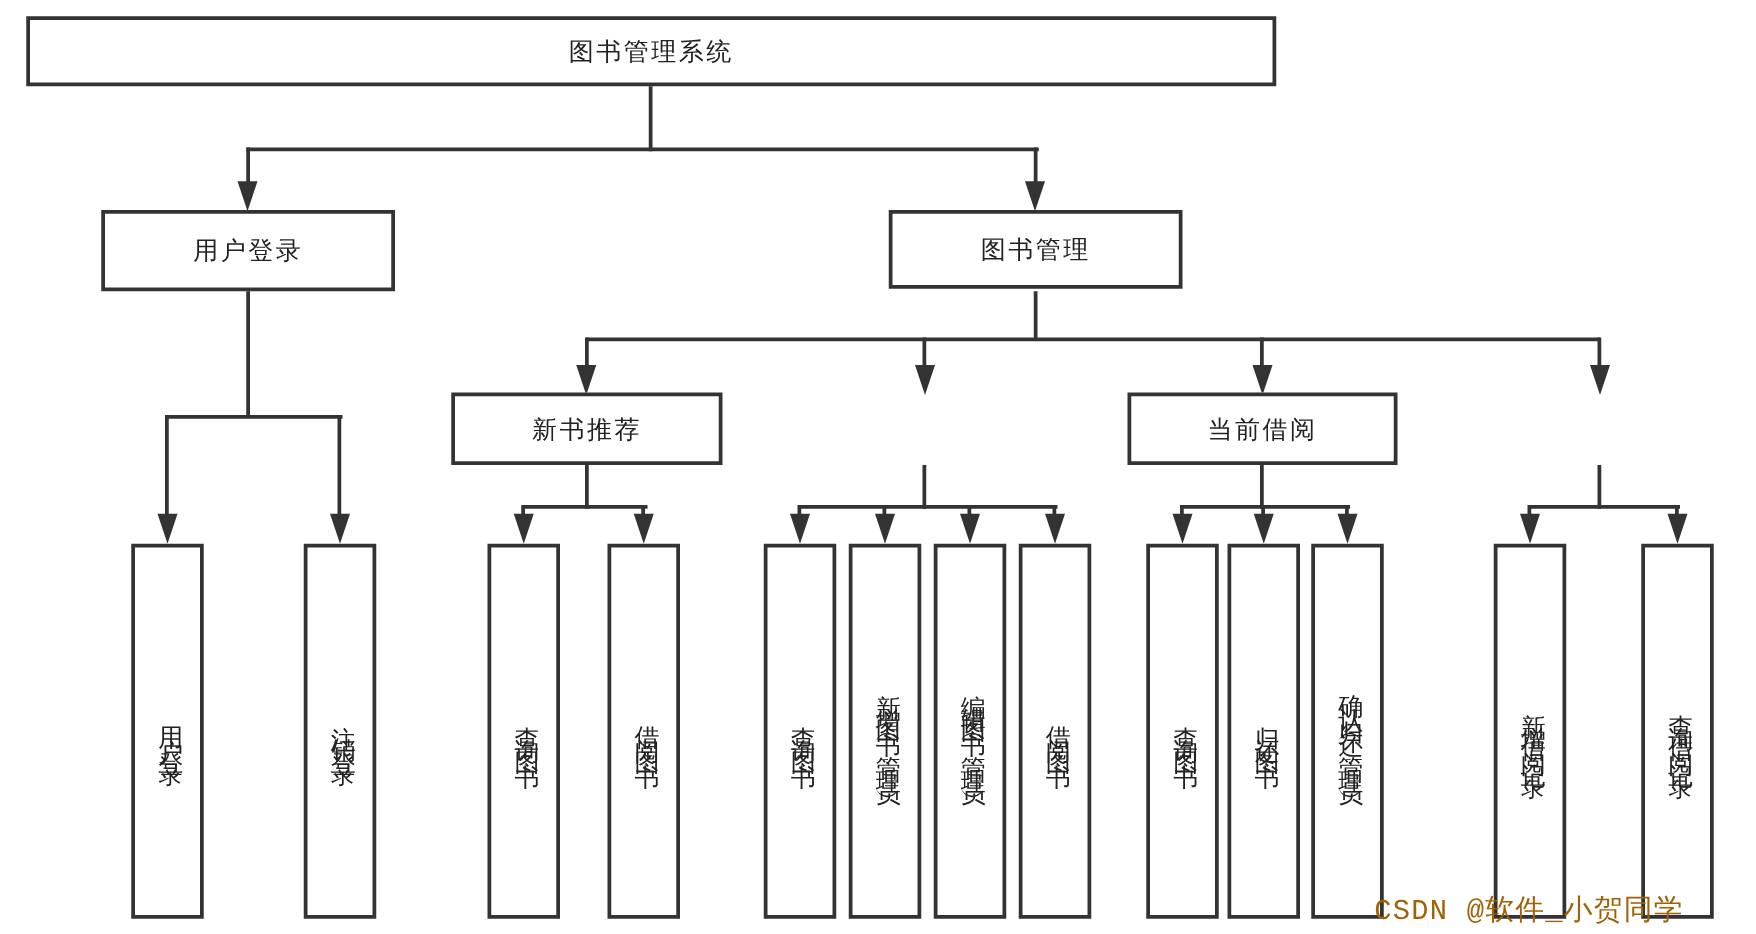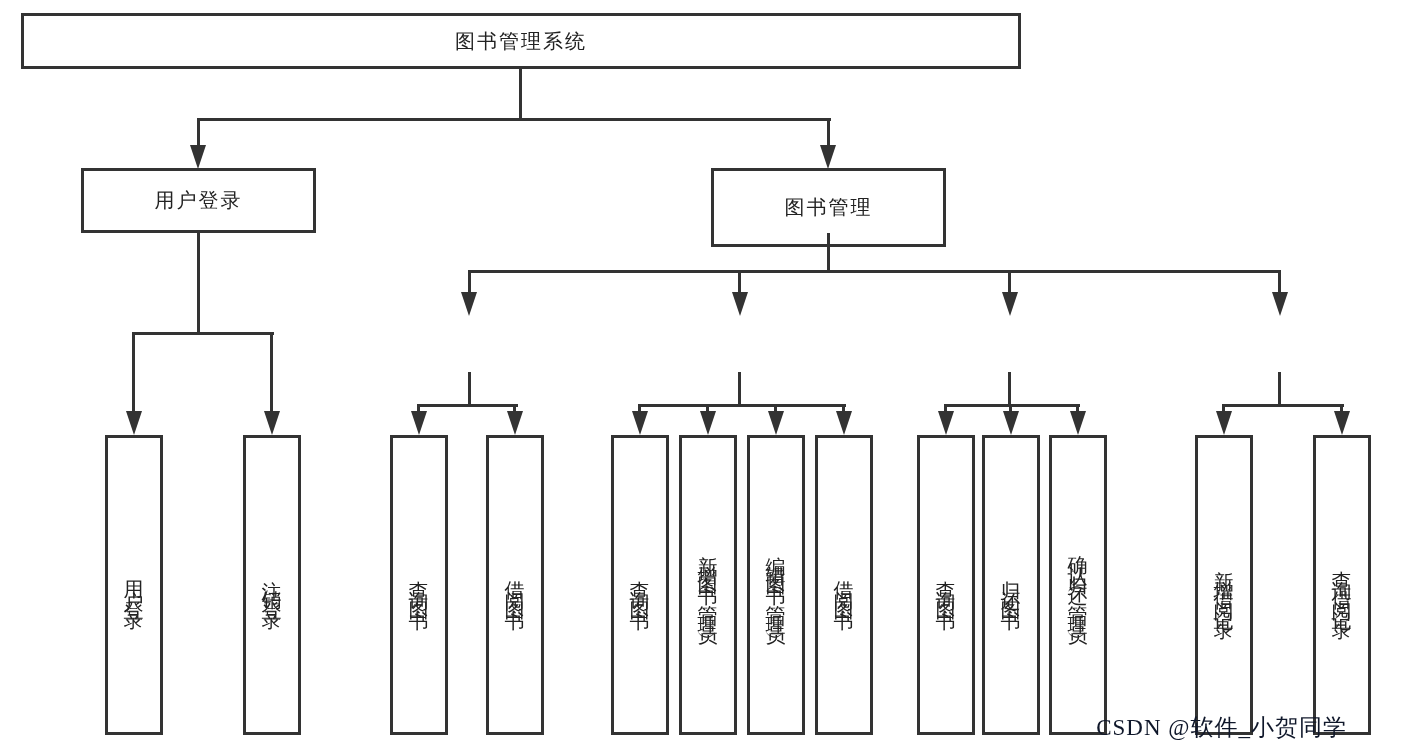--- a/index.html
+++ b/index.html
@@ -1,20 +1,20 @@
 <!DOCTYPE html>
 <html><head>
 <meta charset="utf-8">
 <style>
   html,body { margin:0; padding:0; background:#ffffff; }
   .stage {
     position:relative;
     width:1405px; height:747px;
     background:#ffffff;
-    font-family:Liberation Serif, serif;
+    font-family:Liberation Mono, monospace;
     color:#222222;
     overflow:hidden;
   }
   .box {
     position:absolute;
     box-sizing:border-box;
     border:3px solid #333333;
     background:#ffffff;
     display:flex;
     align-items:center;
@@ -34,21 +34,21 @@
   .arrow {
     position:absolute; width:0; height:0;
     border-left:8px solid transparent;
     border-right:8px solid transparent;
     border-top:24px solid #333333;
   }
   .watermark {
     position:absolute;
     right:58px; bottom:4px;
     font-size:23px;
-    color:#0f172a;
+    color:#a16207;
     letter-spacing:1px;
     white-space:nowrap;
   }
 </style>
 </head>
 <body>
 
 <div class="stage">
 
   <div class="box" style="left:21px;top:13px;width:1000px;height:56px;">
@@ -58,21 +58,21 @@
   <i class="vl" style="left:519px;top:69px;height:52px;"></i>
   <i class="hl" style="left:197px;top:118px;width:634px;"></i>
   <i class="vl" style="left:197px;top:118px;height:32px;"></i>
   <i class="arrow" style="left:190px;top:145px;"></i>
   <i class="vl" style="left:827px;top:118px;height:32px;"></i>
   <i class="arrow" style="left:820px;top:145px;"></i>
 
   <div class="box" style="left:81px;top:168px;width:235px;height:65px;">
     <span>用户登录</span>
   </div>
-  <div class="box" style="left:711px;top:168px;width:235px;height:79px;">
+  <div class="box" style="left:711px;top:168px;width:235px;height:63px;">
     <span>图书管理</span>
   </div>
 
   <i class="vl" style="left:197px;top:233px;height:101px;"></i>
   <i class="hl" style="left:134px;top:332px;width:140px;"></i>
   <i class="vl" style="left:132px;top:332px;height:82px;"></i>
   <i class="arrow" style="left:126px;top:411px;"></i>
   <i class="vl" style="left:270px;top:332px;height:82px;"></i>
   <i class="arrow" style="left:264px;top:411px;"></i>
 
@@ -80,20 +80,26 @@
   <i class="hl" style="left:469px;top:270px;width:811px;"></i>
   <i class="vl" style="left:468px;top:270px;height:26px;"></i>
   <i class="arrow" style="left:461px;top:292px;"></i>
   <i class="vl" style="left:738px;top:270px;height:26px;"></i>
   <i class="arrow" style="left:732px;top:292px;"></i>
   <i class="vl" style="left:1008px;top:270px;height:26px;"></i>
   <i class="arrow" style="left:1002px;top:292px;"></i>
   <i class="vl" style="left:1278px;top:270px;height:26px;"></i>
   <i class="arrow" style="left:1272px;top:292px;"></i>
 
+  <div class="box" style="left:361px;top:314px;width:217px;height:58px;">
+    <span>新书推荐</span>
+  </div>
+  <div class="box" style="left:902px;top:314px;width:216px;height:58px;">
+    <span>当前借阅</span>
+  </div>
 
   <i class="vl" style="left:468px;top:372px;height:35px;"></i>
   <i class="hl" style="left:419px;top:404px;width:99px;"></i>
   <i class="vl" style="left:417px;top:404px;height:12px;"></i>
   <i class="arrow" style="left:411px;top:411px;"></i>
   <i class="vl" style="left:513px;top:404px;height:12px;"></i>
   <i class="arrow" style="left:507px;top:411px;"></i>
 
   <i class="vl" style="left:738px;top:372px;height:35px;"></i>
   <i class="hl" style="left:640px;top:404px;width:206px;"></i>

